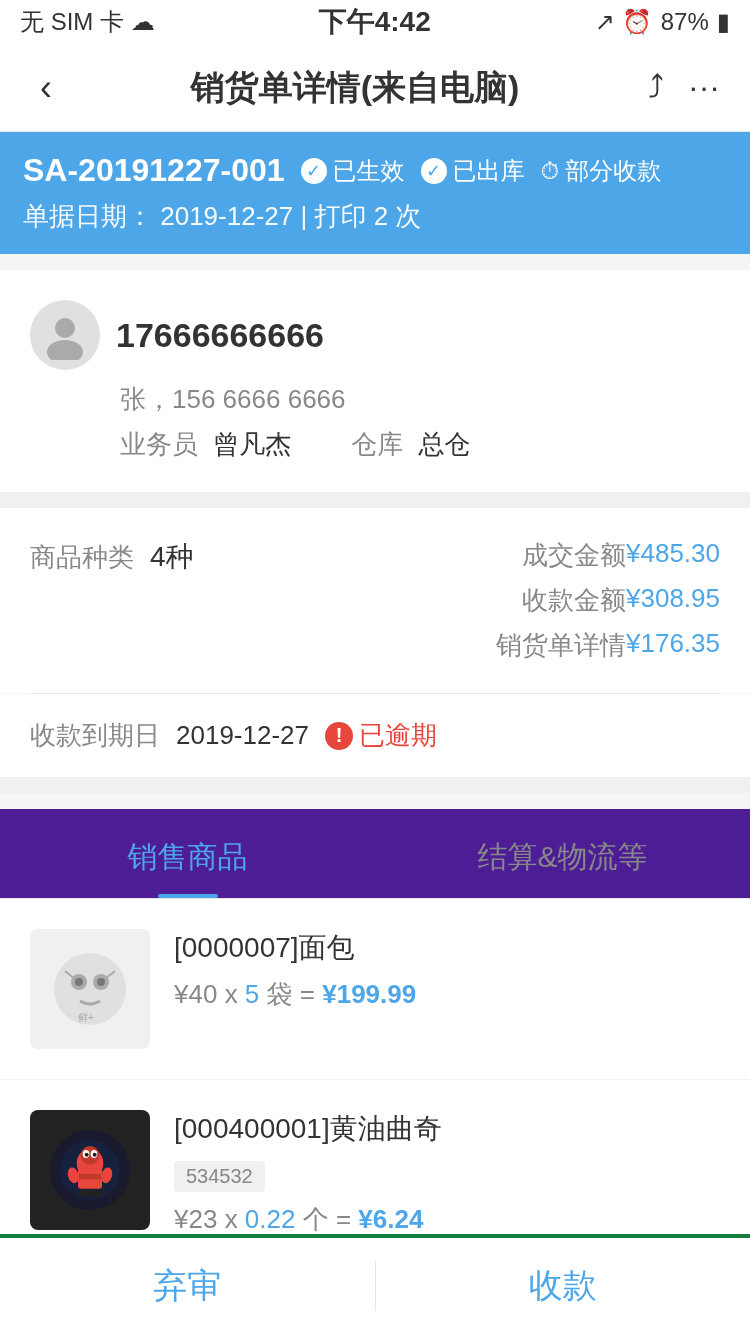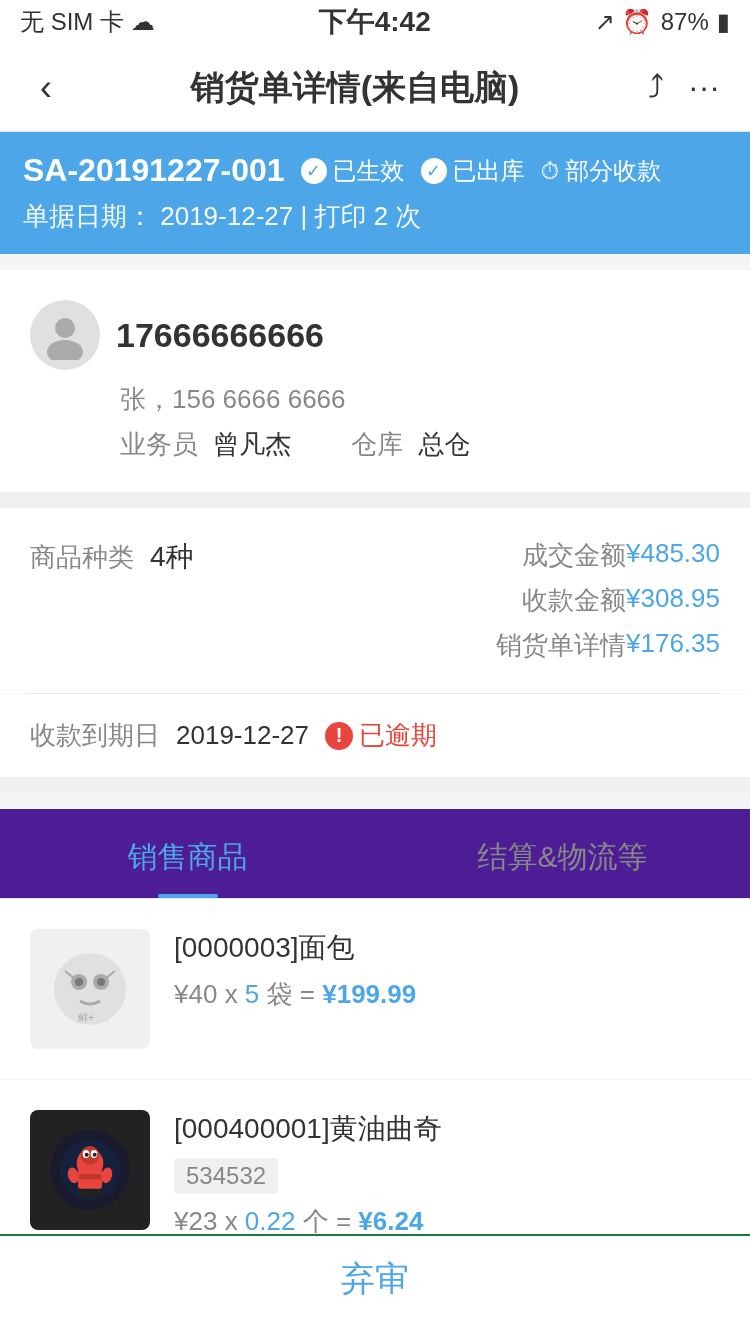--- a/index.html
+++ b/index.html
@@ -308,21 +308,21 @@
     }
     .product-name {
       font-size: 28px;
       color: #333;
       margin-bottom: 10px;
     }
     .product-sku {
       display: inline-block;
       background: #f0f0f0;
       color: #888;
-      font-size: 24px;
+      font-size: 20px;
       padding: 4px 12px;
       border-radius: 4px;
       margin-bottom: 10px;
     }
     .product-price-row {
       font-size: 26px;
       color: #888;
     }
     .product-price-row .qty {
       color: #4da6e8;
@@ -333,24 +333,23 @@
     }
 
     
     .bottom-bar {
       position: fixed;
       bottom: 0;
       left: 0;
       width: 750px;
       height: 100px;
       background: #fff;
-      border-top: 2px solid #15803d;
-      display: flex;
-      align-items: center;
-      flex-direction: column;
+      border-top: 4px solid #15803d;
+      display: flex;
+      align-items: center;
     }
     .bottom-btn {
       flex: 1;
       text-align: center;
       font-size: 34px;
       color: #4da6e8;
       cursor: pointer;
       padding: 20px 0;
     }
     .bottom-btn-divider {
@@ -489,21 +488,21 @@
         <circle cx="51" cy="33" r="8" fill="#aaa"></circle>
         <circle cx="29" cy="33" r="4" fill="#777"></circle>
         <circle cx="51" cy="33" r="4" fill="#777"></circle>
         <path d="M30 52 Q40 58 50 52" stroke="#aaa" stroke-width="3" fill="none"></path>
         <path d="M15 22 L25 30" stroke="#aaa" stroke-width="2"></path>
         <path d="M65 22 L55 30" stroke="#aaa" stroke-width="2"></path>
         <text x="28" y="72" font-size="10" fill="#aaa">鲜+</text>
       </svg>
     </div>
     <div class="product-info">
-      <div class="product-name">[0000003]面包</div>
+      <div class="product-name">[0000007]面包</div>
       <div class="product-price-row">
         <span>¥40</span>
         <span> x </span>
         <span class="qty">5</span>
         <span>袋</span>
         <span> = </span>
         <span class="total">¥199.99</span>
       </div>
     </div>
   </div>

